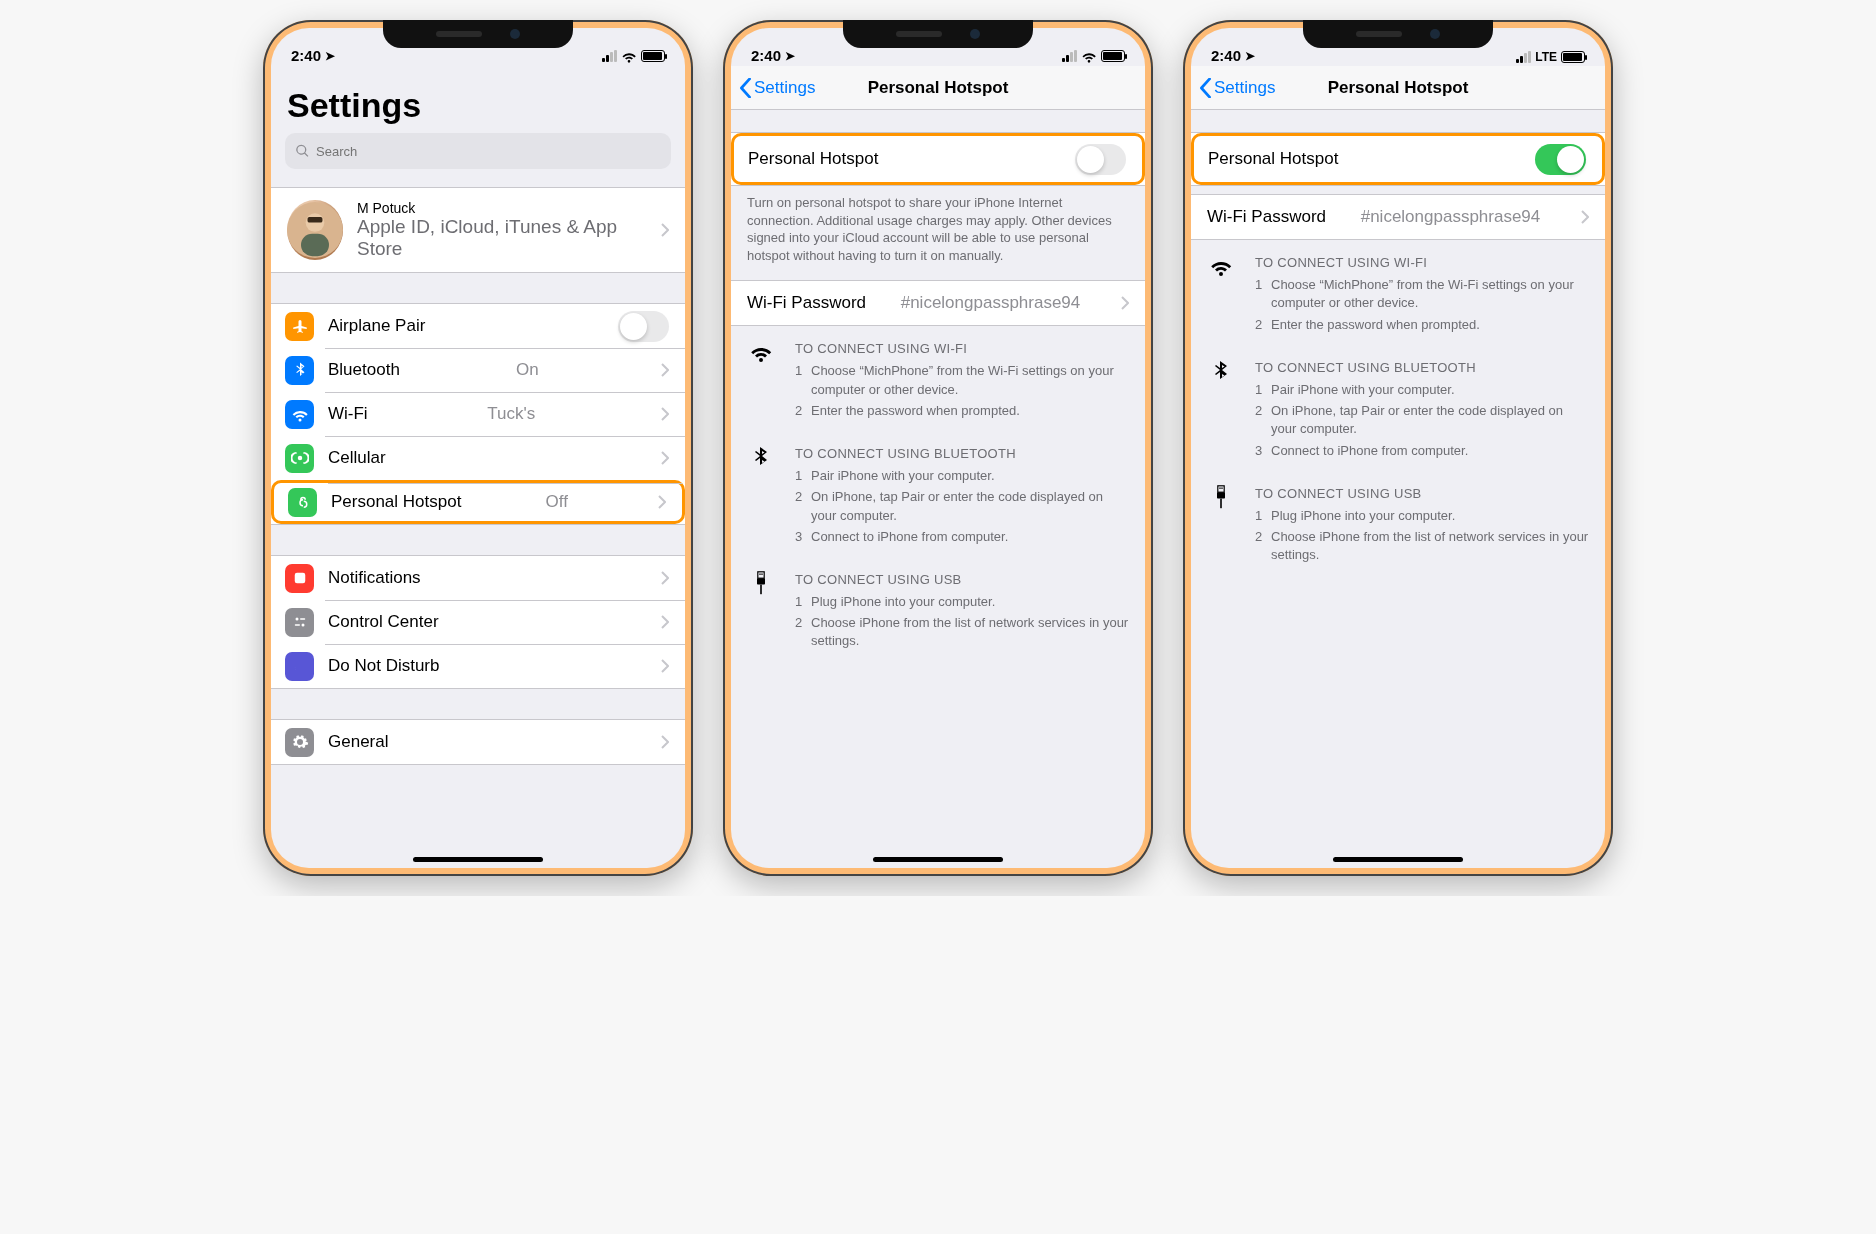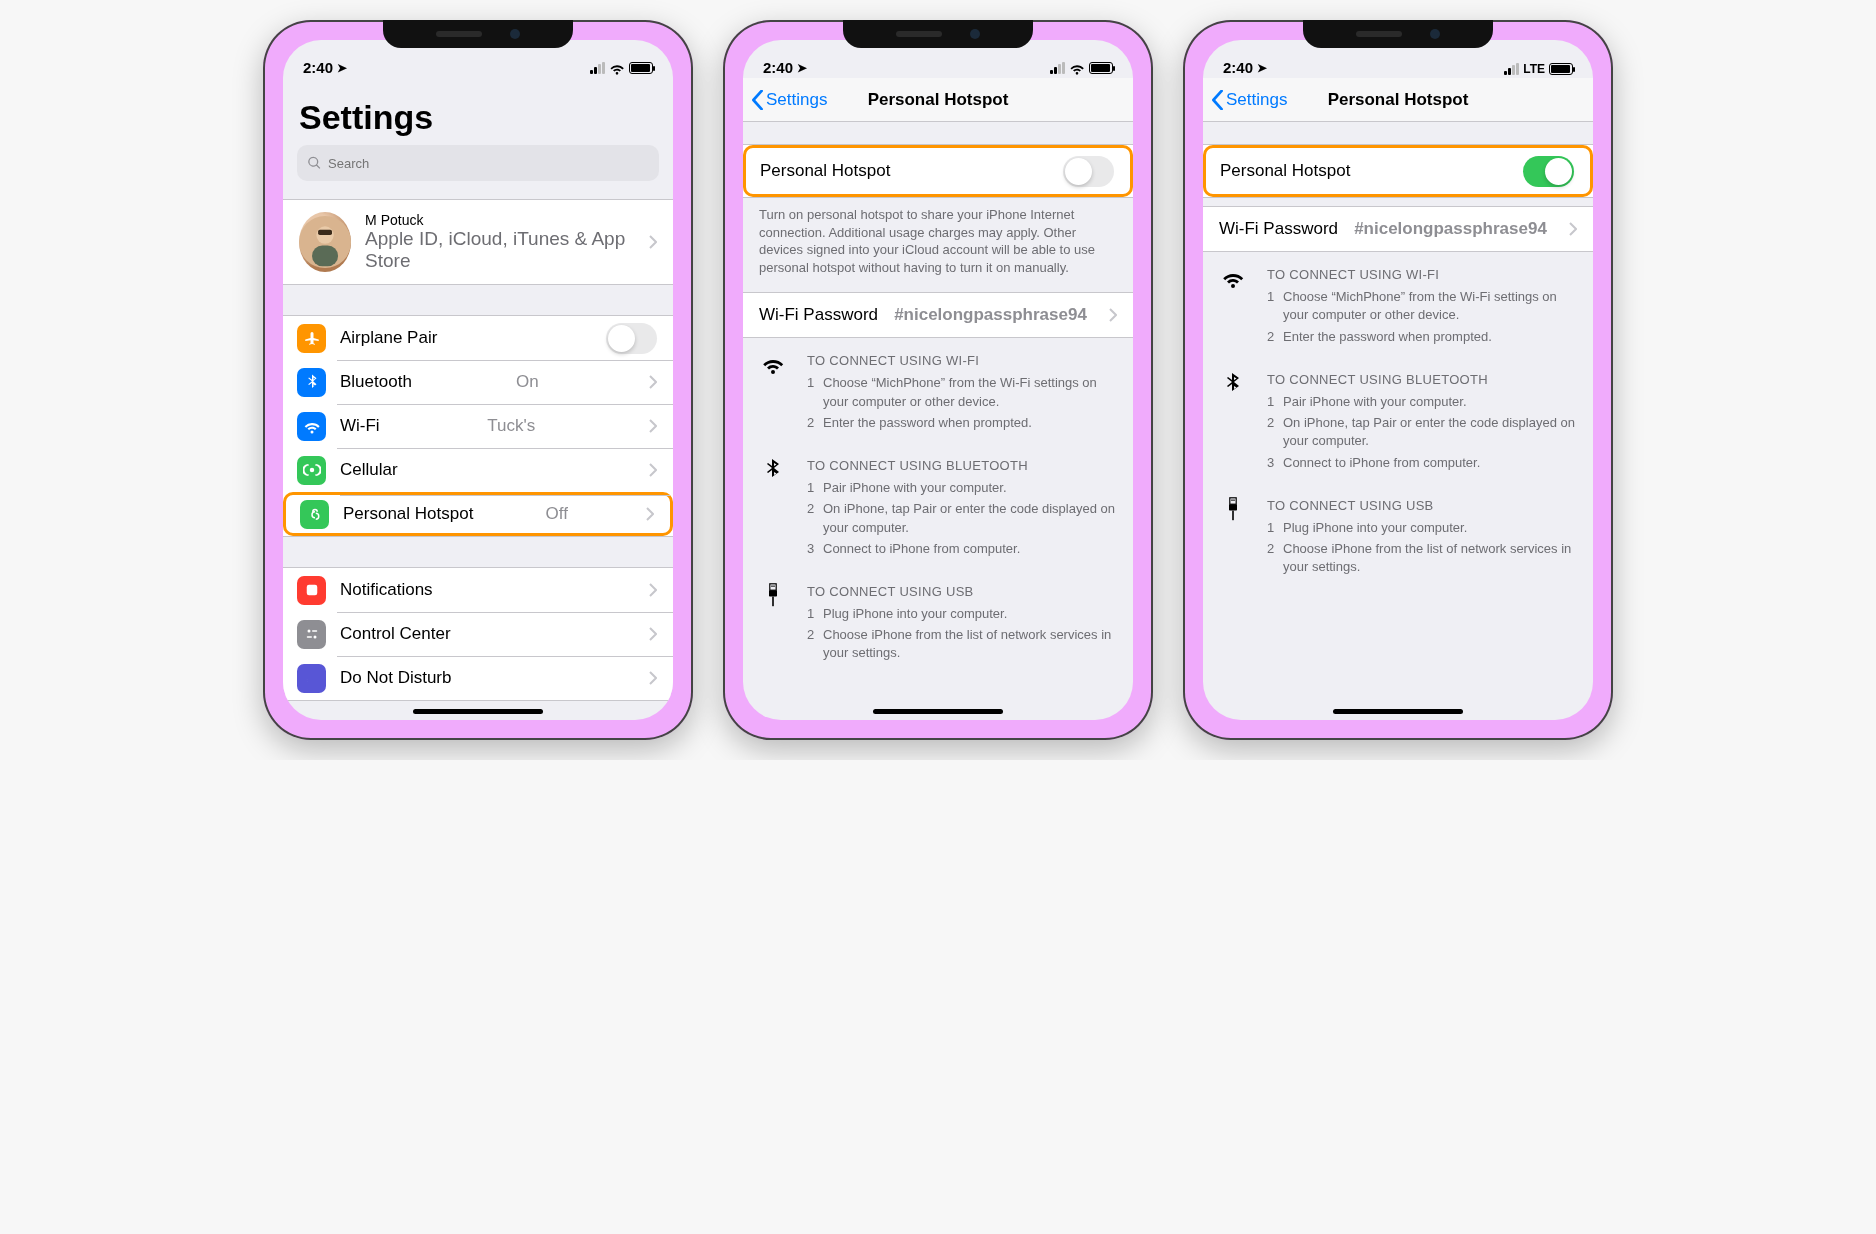--- a/index.html
+++ b/index.html
@@ -7,24 +7,24 @@
     background: #f7f7f7;
     font-family: -apple-system, "Helvetica Neue", Helvetica, Arial, sans-serif;
     display: flex;
     gap: 30px;
     padding: 20px;
     align-items: flex-start;
     justify-content: center;
   }
   .phone {
     width: 430px;
-    height: 720px;
-    background: #f0abfc;
+    height: 856px;
+    background: #fdba74;
     border-radius: 48px;
-    padding: 20px;
+    padding: 8px;
     box-shadow: 0 10px 30px rgba(0,0,0,.25), inset 0 0 0 2px #444;
     position: relative;
   }
   .screen {
     background: #efeff4;
     width: 100%;
     height: 100%;
     border-radius: 38px;
     overflow: hidden;
     position: relative;
@@ -118,21 +118,21 @@
   .toggle.on{background:#34c759;}
   .toggle.on .knob{left:22px;}
   
   .gap{height:30px;}
   
   .desc{font-size:13px;color:#6d6d72;padding:8px 16px;line-height:1.35;}
   
   .hl{border:3.5px solid #ff9500;border-radius:12px;}
   
   .kvrow{display:flex;align-items:center;height:46px;padding:0 16px;font-size:17px;background:#fff;border-top:1px solid #c8c7cc;border-bottom:1px solid #c8c7cc;}
-  .kvrow .v{margin-left:auto;color:#8e8e93;margin-right:6px;text-align:center;font-weight:bold;}
+  .kvrow .v{margin-left:auto;color:#8e8e93;margin-right:6px;text-align:center;}
   
   .inst{display:flex;gap:20px;padding:14px 16px 8px;}
   .inst .ico{width:28px;color:#000;display:flex;justify-content:center;}
   .inst .ico svg{width:24px;height:24px;fill:#000;}
   .inst .txt{flex:1;font-size:13px;color:#6d6d72;line-height:1.4;}
   .inst .hdr{color:#6d6d72;text-transform:uppercase;letter-spacing:.3px;margin-bottom:4px;}
   .inst ol{list-style:none;}
   .inst ol li{display:flex;gap:6px;margin-bottom:3px;}
   .inst ol li span.n{min-width:10px;}
   

